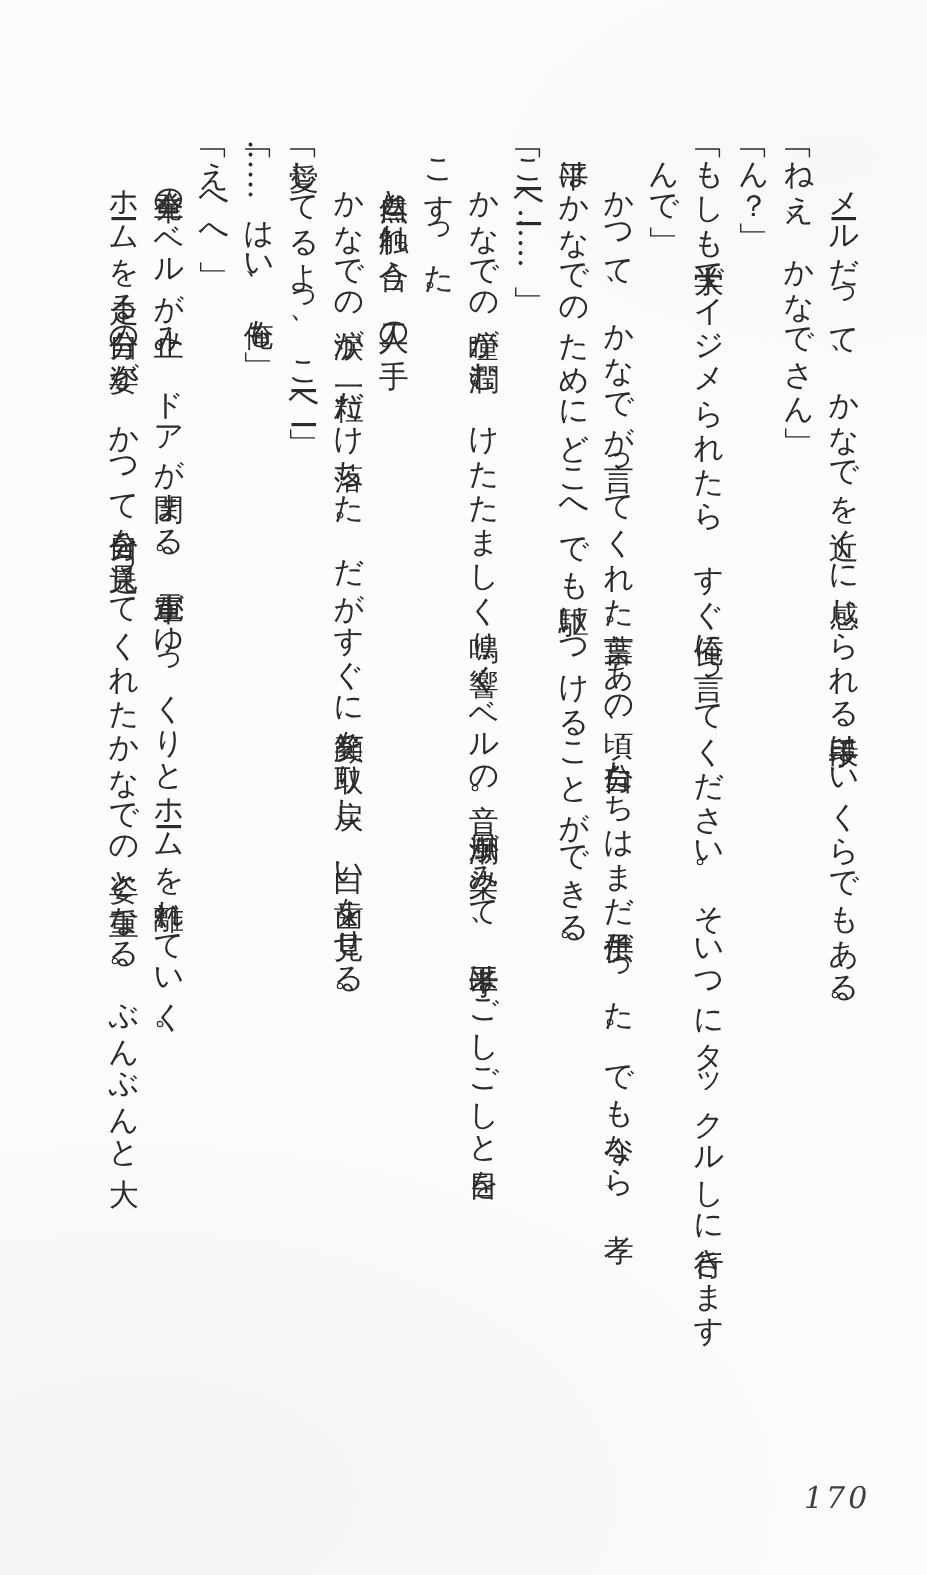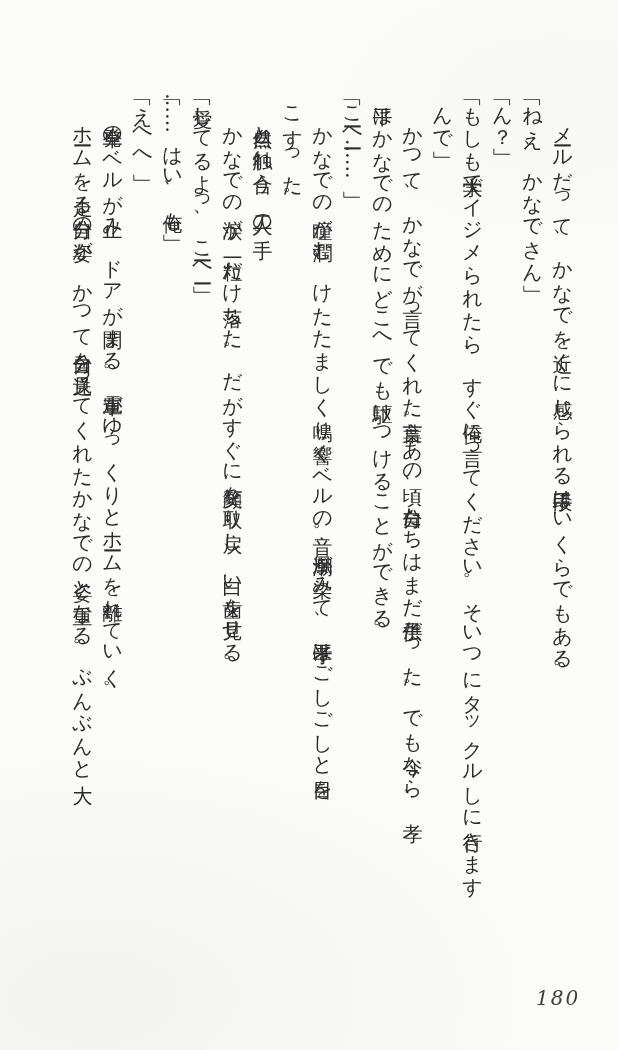--- a/index.html
+++ b/index.html
@@ -63,14 +63,14 @@
     <p>　かなでの瞳が潤む。けたたましく鳴り響くベルの音。潮風が染みて、孝平はごしごしと目を</p>
     <p>こすった。</p>
     <p>　自然と触れ合う、二人の手。</p>
     <p>　かなでの涙が、一粒だけ落ちた。だがすぐに笑顔を取り戻し、白い歯を見せる。</p>
     <p>「愛してるよっ、こーへー」</p>
     <p>「……はい、俺も」</p>
     <p>「えへへ」</p>
     <p>　発車のベルが止み、ドアが閉まる。電車がゆっくりとホームを離れていく。</p>
     <p>　ホームを走る自分の姿が、かつて自分を見送ってくれたかなでの姿と重なる。ぶんぶんと大</p>
   </div>
-  <div class="page-number">180</div>
+  <div class="page-number">170</div>
 </div>
 
 </body></html>

